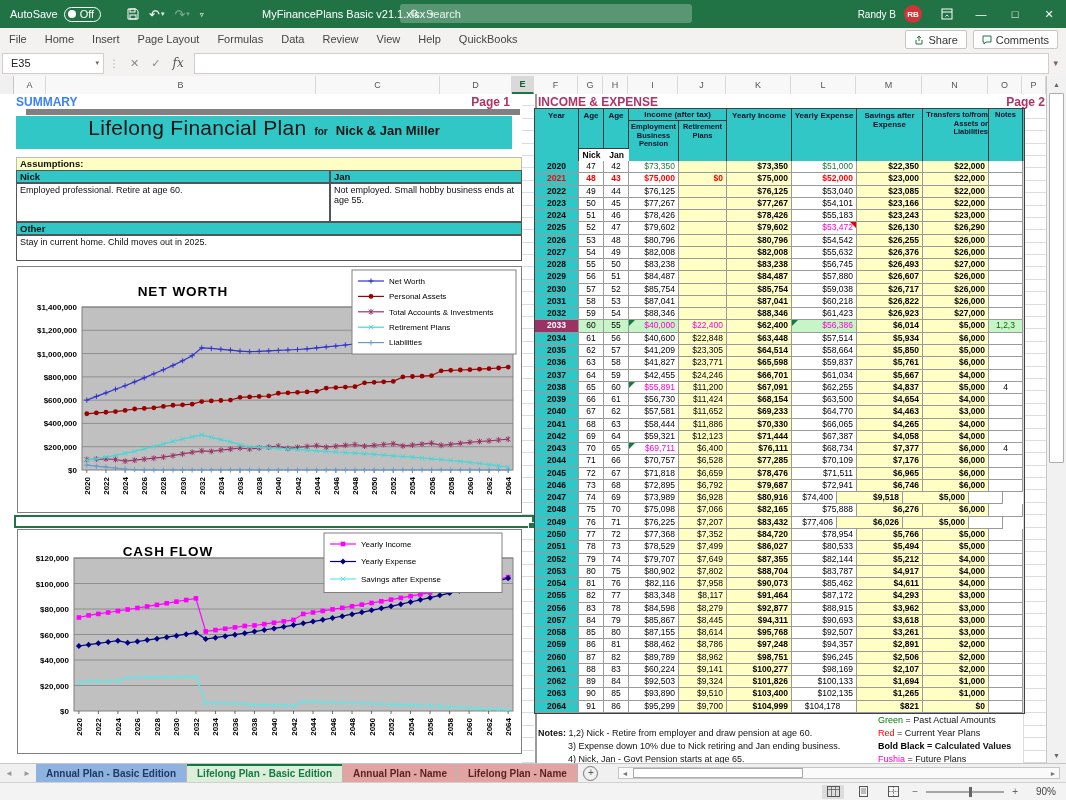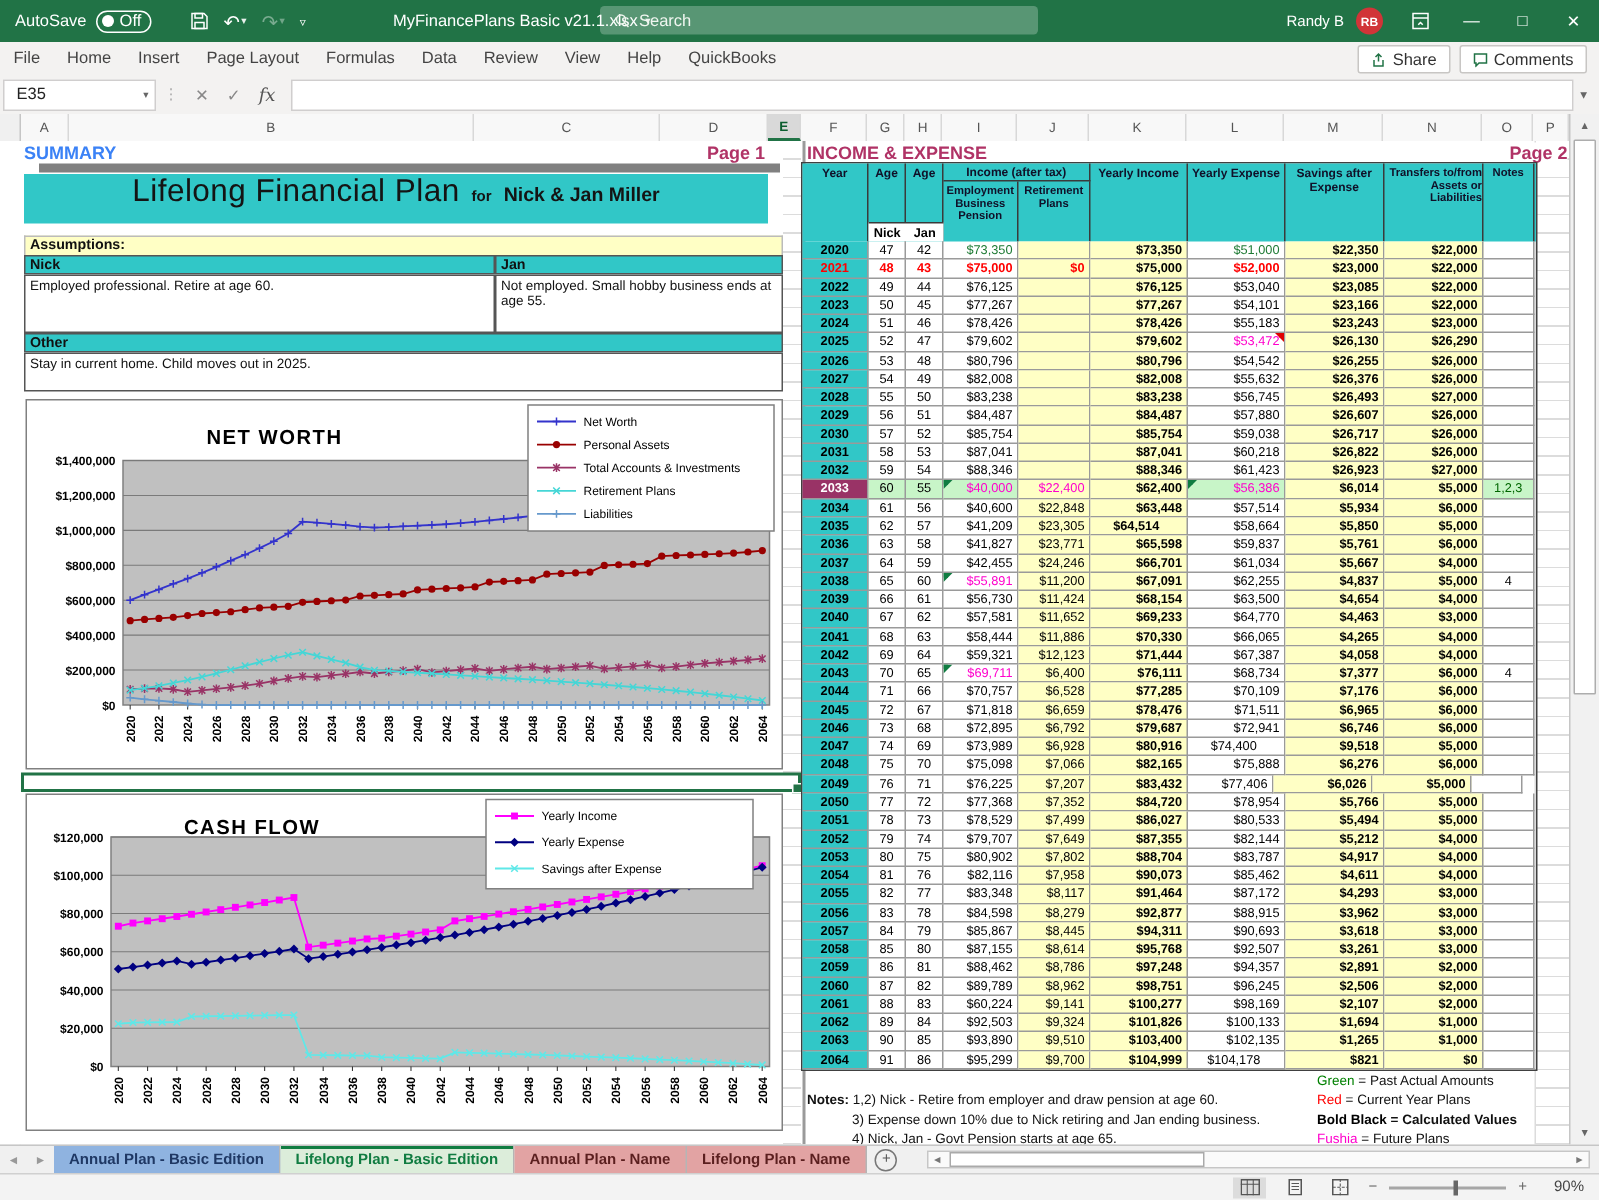--- a/index.html
+++ b/index.html
@@ -1034,21 +1034,21 @@
             <div class="c num b bg-yel" style="width: 66px;">$5,934</div>
             <div class="c num b bg-yel" style="width: 66px;">$6,000</div>
             <div class="c ctr " style="width: 34px;"></div>
           </div>
           <div class="trow">
             <div class="c ctr b bg-teal" style="width: 44px;">2035</div>
             <div class="c ctr " style="width: 25px;">62</div>
             <div class="c ctr " style="width: 25px;">57</div>
             <div class="c num " style="width: 50px;">$41,209</div>
             <div class="c num bg-yel" style="width: 48px;">$23,305</div>
-            <div class="c num b bg-yel" style="width: 65px; text-align: center;">$64,514</div>
+            <div class="c num b bg-yel" style="width: 65px;">$64,514</div>
             <div class="c num " style="width: 65px;">$58,664</div>
             <div class="c num b bg-yel" style="width: 66px;">$5,850</div>
             <div class="c num b bg-yel" style="width: 66px;">$5,000</div>
             <div class="c ctr " style="width: 34px;"></div>
           </div>
           <div class="trow">
             <div class="c ctr b bg-teal" style="width: 44px;">2036</div>
             <div class="c ctr " style="width: 25px;">63</div>
             <div class="c ctr " style="width: 25px;">58</div>
             <div class="c num " style="width: 50px;">$41,827</div>
@@ -1179,21 +1179,21 @@
             <div class="c num b bg-yel" style="width: 66px;">$6,000</div>
             <div class="c ctr " style="width: 34px;"></div>
           </div>
           <div class="trow">
             <div class="c ctr b bg-teal" style="width: 44px;">2047</div>
             <div class="c ctr " style="width: 25px;">74</div>
             <div class="c ctr " style="width: 25px;">69</div>
             <div class="c num " style="width: 50px;">$73,989</div>
             <div class="c num bg-yel" style="width: 48px;">$6,928</div>
             <div class="c num b bg-yel" style="width: 65px;">$80,916</div>
-            <div class="c num " style="width: 65px; text-align: center;">$74,400</div>
+            <div class="c num " style="width: 45px;">$74,400</div>
             <div class="c num b bg-yel" style="width: 66px;">$9,518</div>
             <div class="c num b bg-yel" style="width: 66px;">$5,000</div>
             <div class="c ctr " style="width: 34px;"></div>
           </div>
           <div class="trow">
             <div class="c ctr b bg-teal" style="width: 44px;">2048</div>
             <div class="c ctr " style="width: 25px;">75</div>
             <div class="c ctr " style="width: 25px;">70</div>
             <div class="c num " style="width: 50px;">$75,098</div>
             <div class="c num bg-yel" style="width: 48px;">$7,066</div>
@@ -1203,21 +1203,21 @@
             <div class="c num b bg-yel" style="width: 66px;">$6,000</div>
             <div class="c ctr " style="width: 34px;"></div>
           </div>
           <div class="trow">
             <div class="c ctr b bg-teal" style="width: 44px;">2049</div>
             <div class="c ctr " style="width: 25px;">76</div>
             <div class="c ctr " style="width: 25px;">71</div>
             <div class="c num " style="width: 50px;">$76,225</div>
             <div class="c num bg-yel" style="width: 48px;">$7,207</div>
             <div class="c num b bg-yel" style="width: 65px;">$83,432</div>
-            <div class="c num " style="width: 57px;">$77,406</div>
+            <div class="c num " style="width: 45px;">$77,406</div>
             <div class="c num b bg-yel" style="width: 66px;">$6,026</div>
             <div class="c num b bg-yel" style="width: 66px;">$5,000</div>
             <div class="c ctr " style="width: 34px;"></div>
           </div>
           <div class="trow">
             <div class="c ctr b bg-teal" style="width: 44px;">2050</div>
             <div class="c ctr " style="width: 25px;">77</div>
             <div class="c ctr " style="width: 25px;">72</div>
             <div class="c num " style="width: 50px;">$77,368</div>
             <div class="c num bg-yel" style="width: 48px;">$7,352</div>

